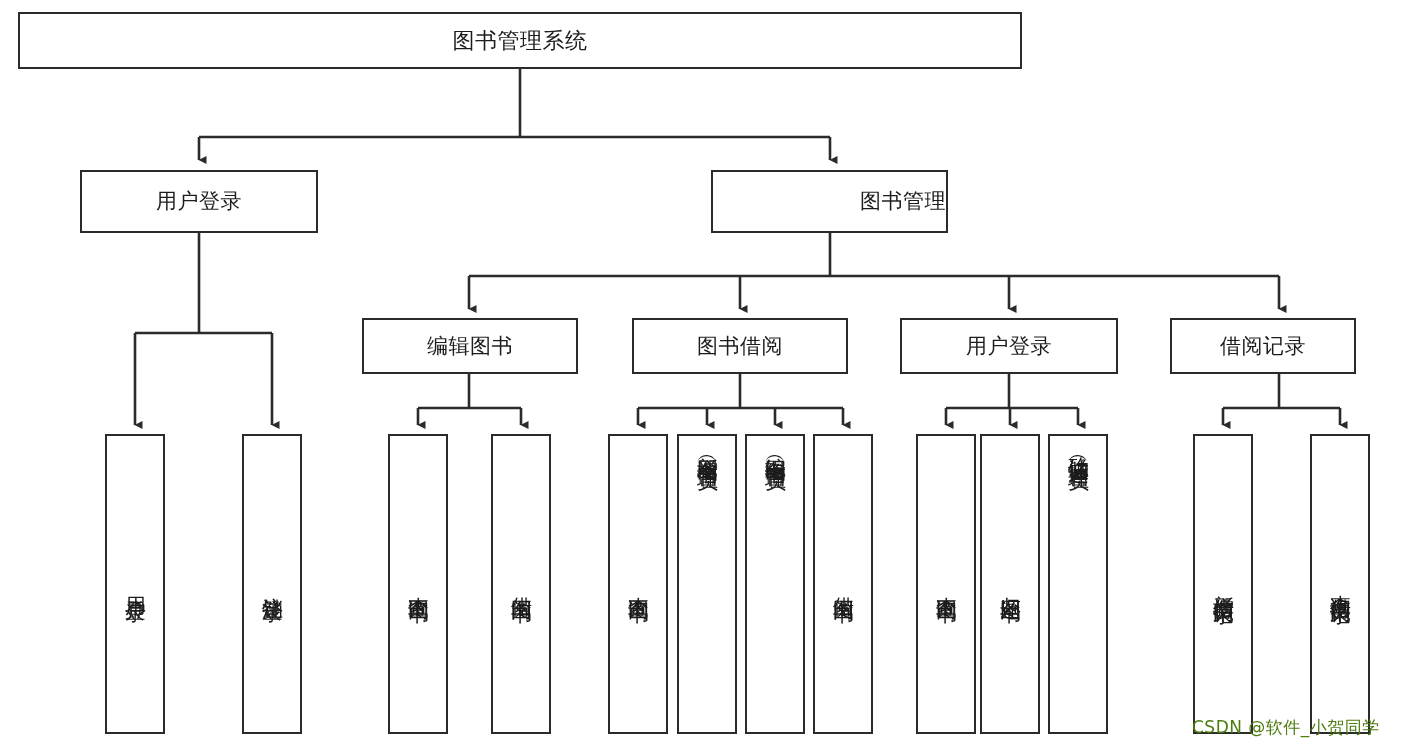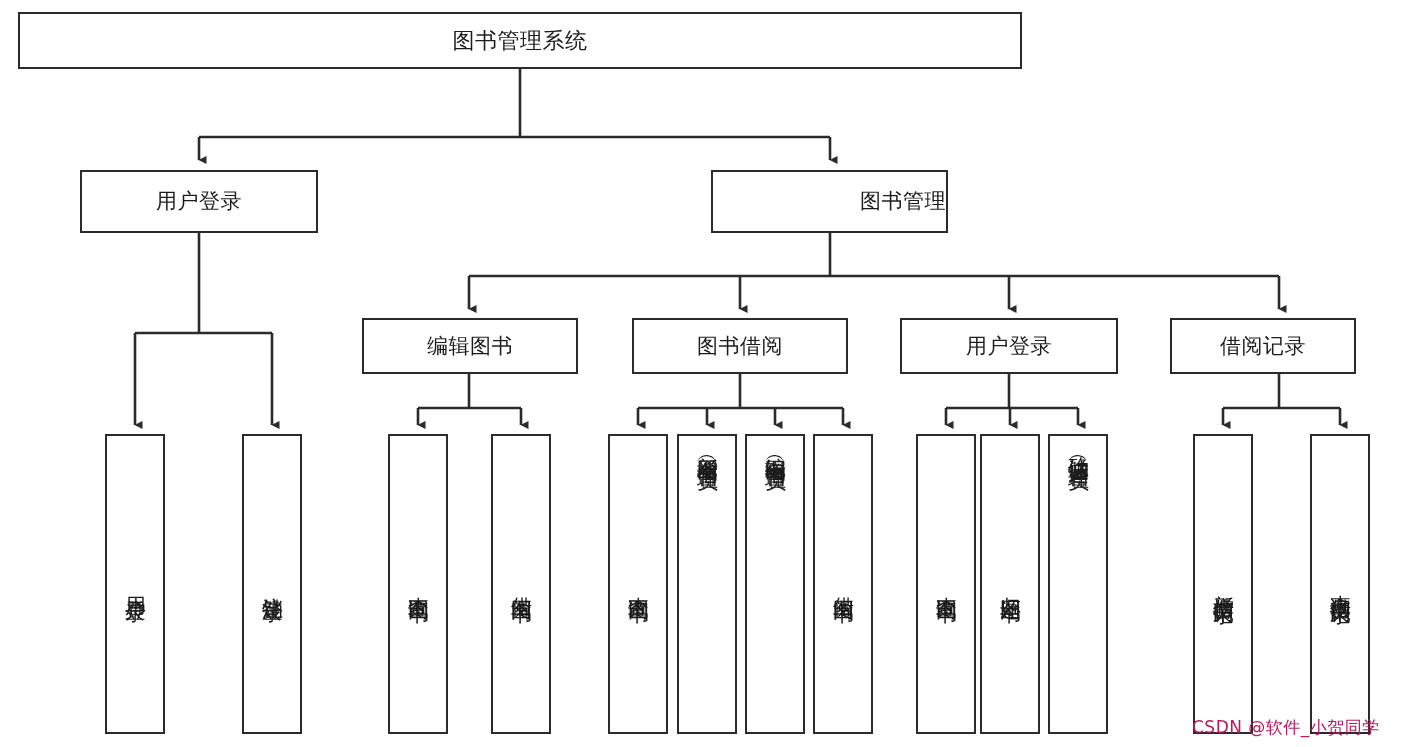--- a/index.html
+++ b/index.html
@@ -69,21 +69,21 @@
     white-space: nowrap;
     text-align: left;
   }
   .node.vert.centered {
     align-items: center;
     padding-top: 0;
   }
   .watermark {
     position: absolute;
     font-size: 17px;
-    color: #be185d;
+    color: #4d7c0f;
     letter-spacing: 0.5px;
     white-space: nowrap;
     font-family: "DejaVu Sans", "Liberation Sans", sans-serif;
   }
 </style>
 </head>
 <body>
 
 <div id="canvas">
 

